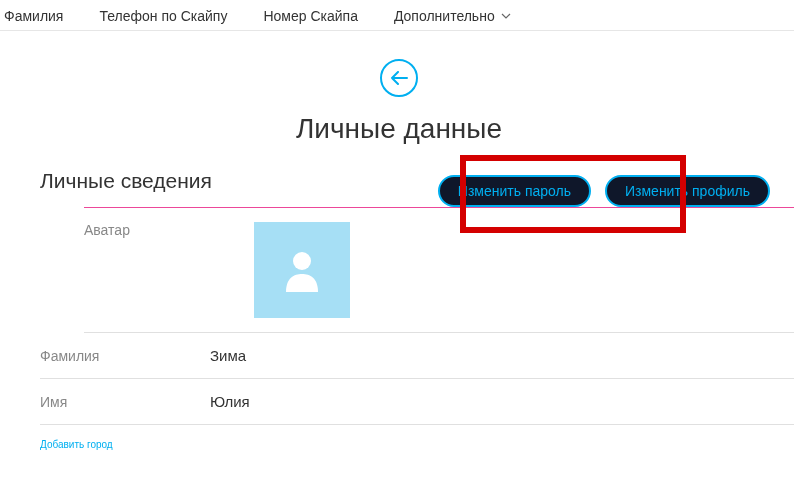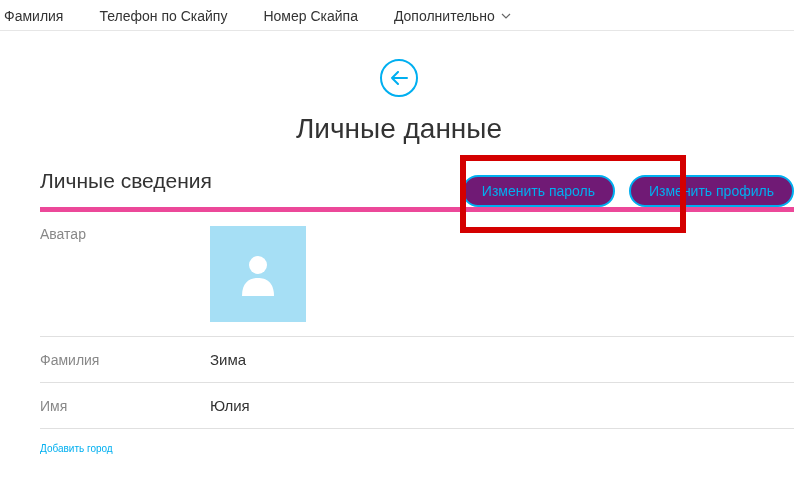--- a/index.html
+++ b/index.html
@@ -6,26 +6,26 @@
     body { font-family: "Segoe UI", Arial, sans-serif; background: #fff; width: 794px; }
     
     .top-nav { display: flex; gap: 36px; padding: 8px 4px 6px; border-bottom: 1px solid #e6e6e6; }
     .top-nav-item { font-size: 14px; color: #333; cursor: pointer; display: inline-flex; align-items: center; gap: 6px; }
     
     .page-header { display: flex; align-items: center; gap: 16px; padding: 28px 12px 24px 16px; flex-direction: column; }
     .back-circle { width: 38px; height: 38px; border: 2px solid #00aff0; border-radius: 50%; display: flex; align-items: center; justify-content: center; cursor: pointer; }
     .page-title { font-size: 28px; font-weight: 300; color: #333; }
     
     .section { padding: 0 0 0 40px; }
-    .section-head { display: flex; align-items: flex-start; justify-content: space-between; position: relative; }
+    .section-head { display: flex; align-items: flex-start; justify-content: space-between; padding-right: 24px; position: relative; }
     .section-title { font-size: 21px; font-weight: 500; color: #333; margin-bottom: 8px; }
     .section-desc { font-size: 14px; color: #333; margin-bottom: 24px; }
     .section-actions { display: flex; gap: 14px; margin-top: 6px; }
     
-    .pill-btn { border: 2px solid #00aff0; color: #00aff0; background: #701a75; border-radius: 20px; padding: 6px 18px; font-size: 14px; cursor: pointer; white-space: nowrap; font-family: inherit; }
+    .pill-btn { border: 2px solid #00aff0; color: #00aff0; background: #0f172a; border-radius: 20px; padding: 6px 18px; font-size: 14px; cursor: pointer; white-space: nowrap; font-family: inherit; }
     
     .highlight-box { position: absolute; border: 6px solid #d40000; pointer-events: none; }
     
     .field-row { display: flex; align-items: center; border-bottom: 1px solid #e0e0e0; padding: 14px 0; }
     .field-label { width: 170px; font-size: 14px; color: #888; }
     .field-value { font-size: 15px; color: #333; }
     .field-link  { font-size: 10px; color: #00aff0; cursor: pointer; }
     
     .avatar-box { width: 96px; height: 96px; background: #a6dff5; display: flex; align-items: center; justify-content: center; }
     .avatar-row { align-items: flex-start; }
@@ -59,21 +59,21 @@
     <div>
       <div class="section-title">Личные сведения</div>
     </div>
     <div class="section-actions">
       <button class="pill-btn">Изменить пароль</button>
       <button class="pill-btn">Изменить профиль</button>
     </div>
     <div class="highlight-box" style="left:420px; top:-14px; width:226px; height:78px;"></div>
   </div>
 
-  <div class="field-row avatar-row" style="border-top:5px solid #ec4899;">
+  <div class="field-row avatar-row" style="border-top:1px solid #ec4899;margin-left:44px;">
     <div class="field-label">Аватар</div>
     <div class="avatar-box">
       <svg width="40" height="44" viewBox="0 0 40 44">
         <circle cx="20" cy="13" r="9" fill="#ffffff"></circle>
         <path d="M4 44 C4 30 12 26 20 26 C28 26 36 30 36 44 Z" fill="#ffffff"></path>
       </svg>
     </div>
   </div>
 
   <div class="field-row">

